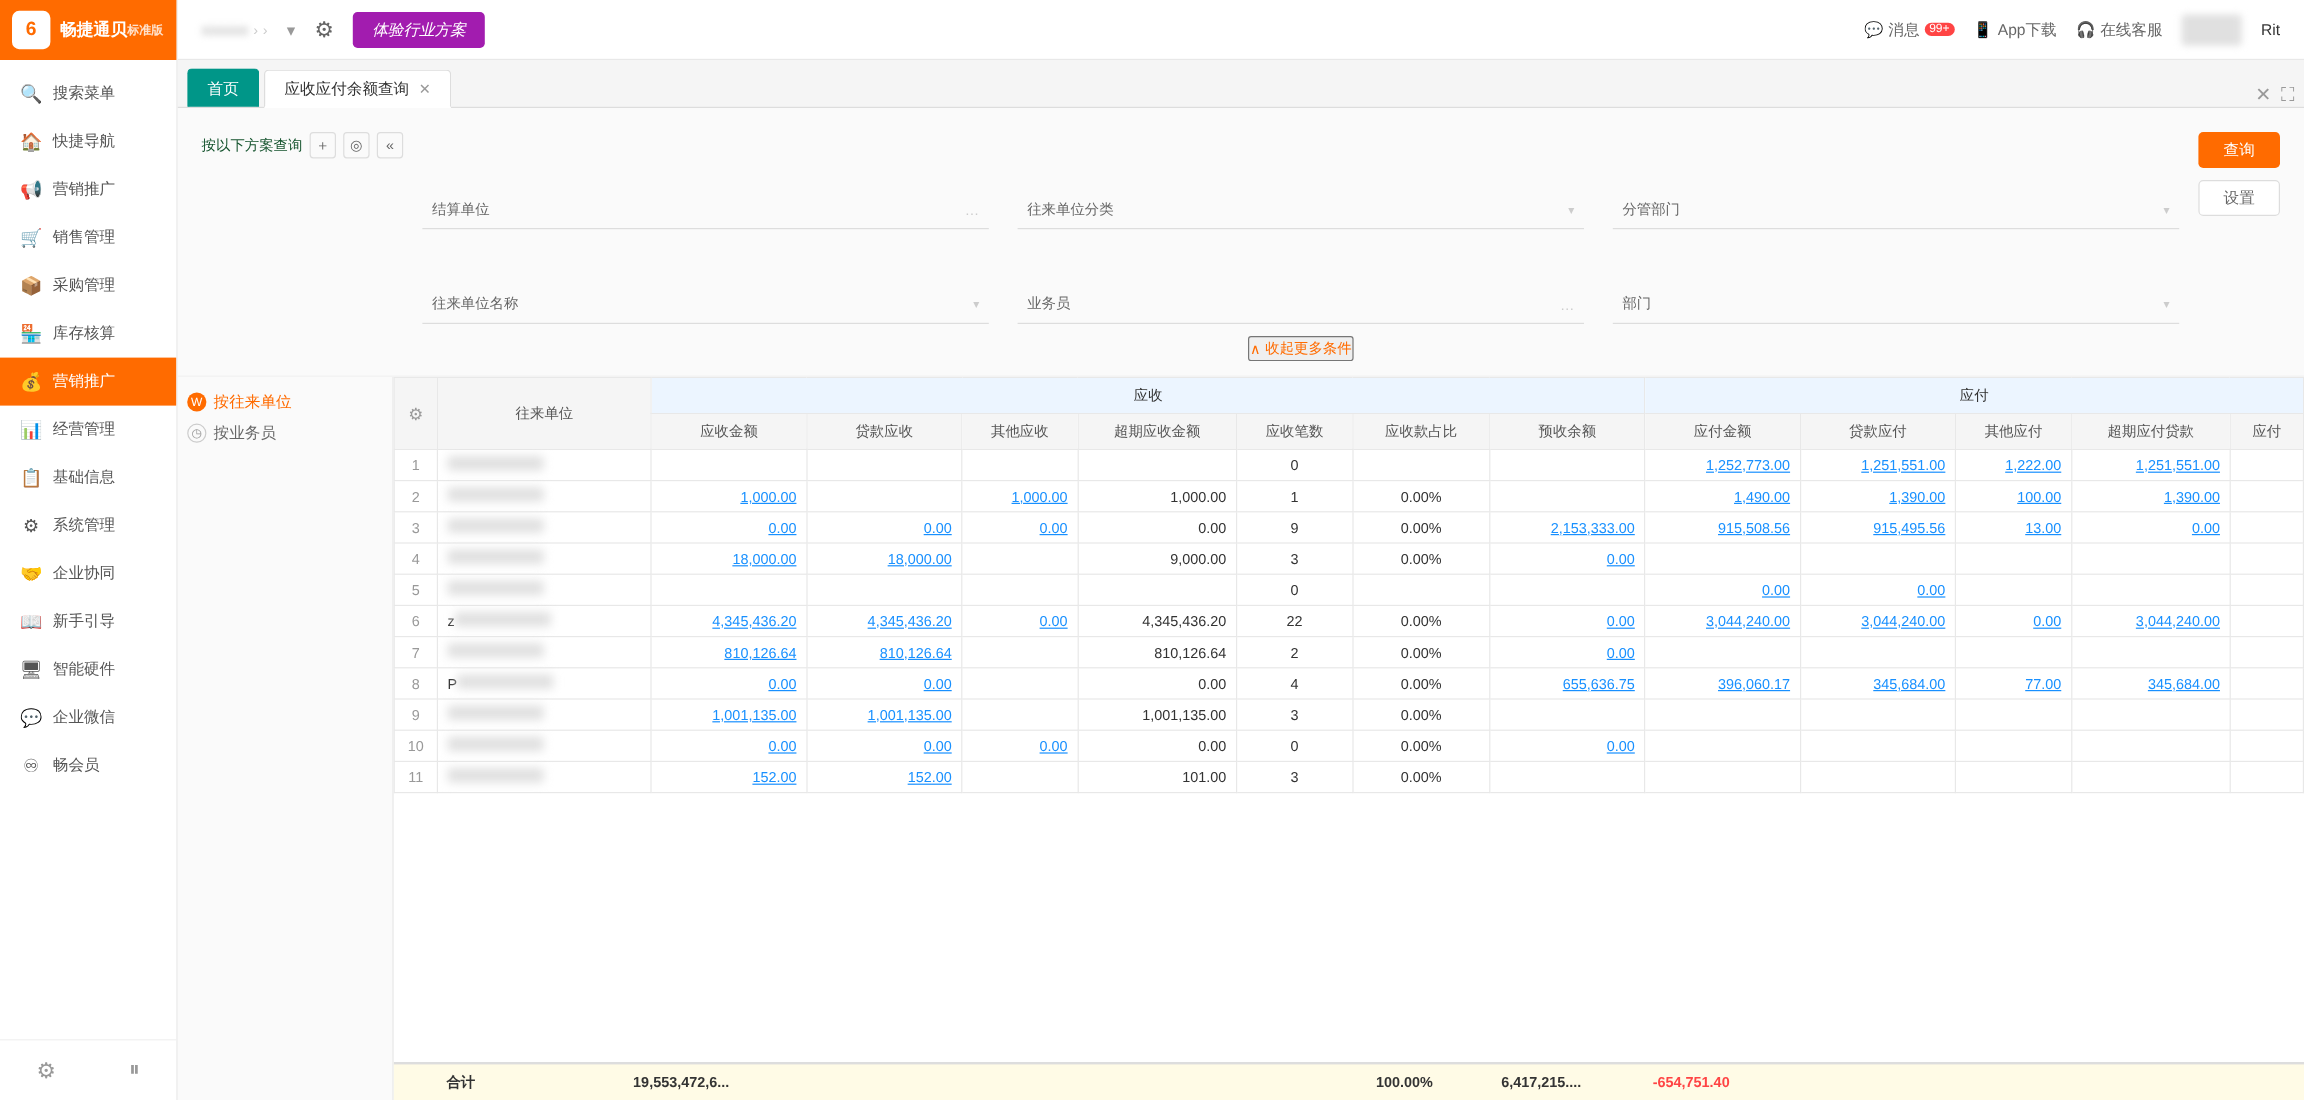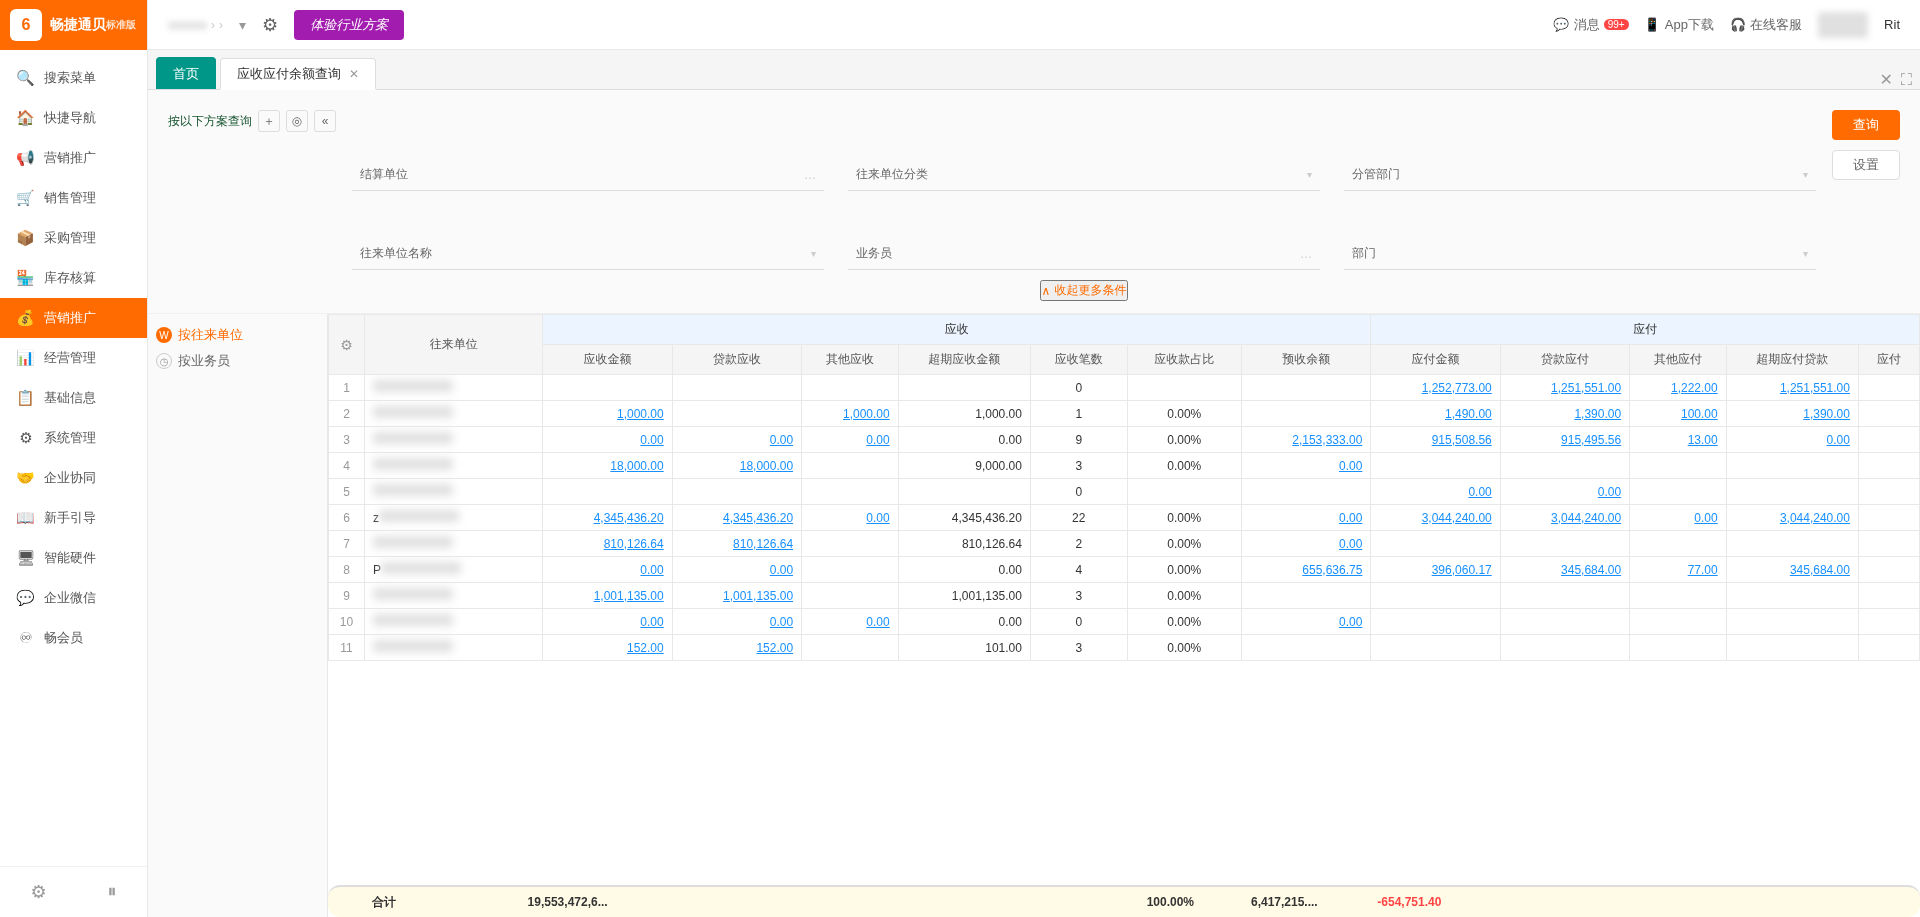--- a/index.html
+++ b/index.html
@@ -504,21 +504,21 @@
     <td class=" num"></td>
     <td class=" num"></td>
     <td class=" num"></td>
     <td class=" num"></td>
     <td class="num"></td>
   </tr>
                   </tbody>
               </table>
             </div>
 
-            <div style="border-top:2px solid #ddd; background:#fffbe6; display:flex; align-items:center; min-height:32px; padding:0 8px; font-size:12px; font-weight:bold; overflow:hidden;border-radius:12px;">
+            <div style="border-top:2px solid #ddd; background:#fffbe6; display:flex; align-items:center; min-height:32px; padding:0 8px; font-size:12px; font-weight:bold; overflow:hidden;">
               <span style="width:36px; flex-shrink:0;"></span>
               <span style="min-width:120px; flex-shrink:0;">合计</span>
               <span style="flex:1; text-align:right; padding-right:8px;">19,553,472,6...</span>
               <span style="flex:1;"></span>
               <span style="flex:1;"></span>
               <span style="flex:1;"></span>
               <span style="flex:1;"></span>
               <span style="flex:1; text-align:right; padding-right:8px;">100.00%</span>
               <span style="flex:1; text-align:right; padding-right:8px;">6,417,215....</span>
               <span style="flex:1; text-align:right; padding-right:8px; color:#ff4444;">-654,751.40</span>

